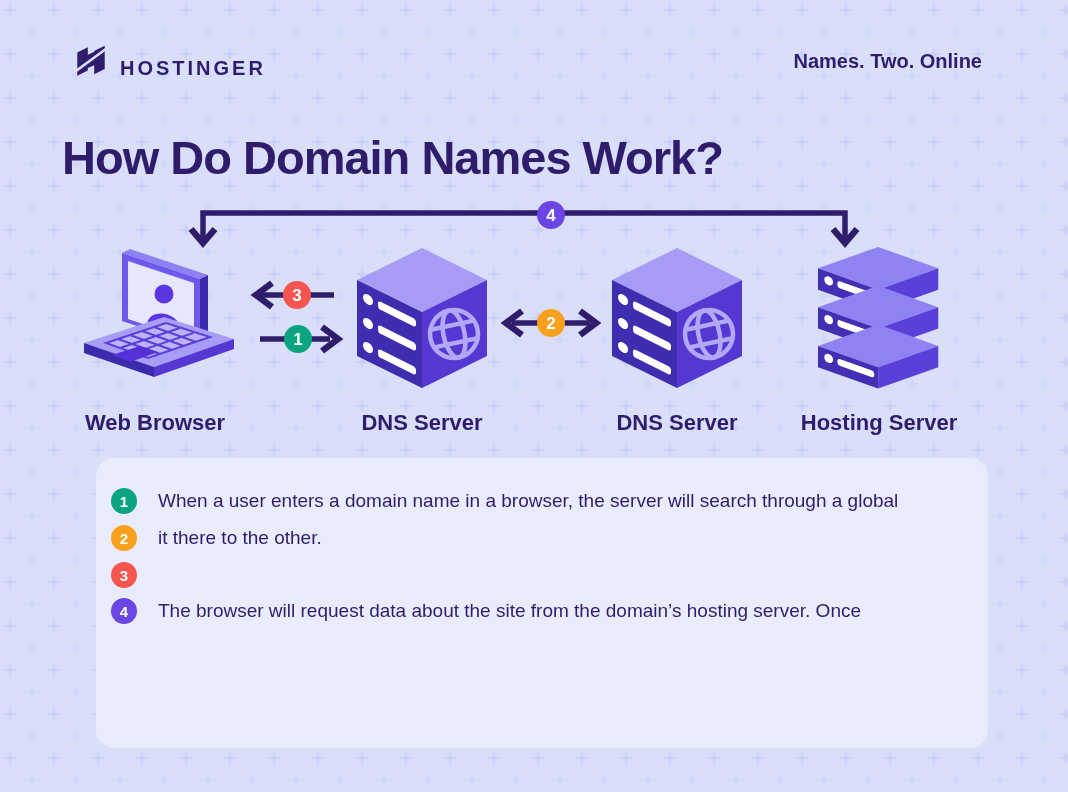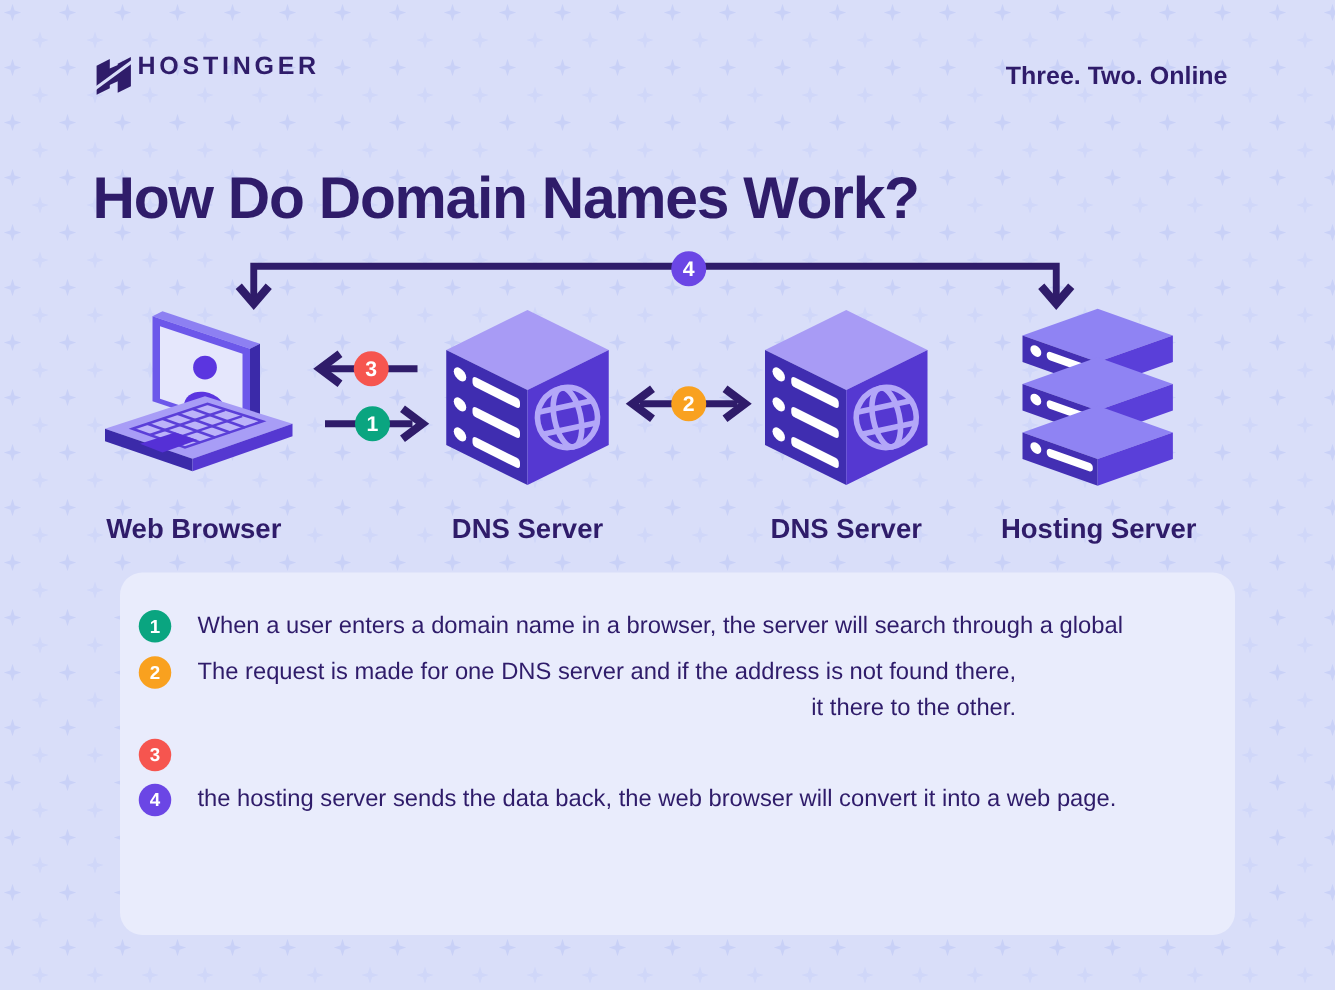--- a/index.html
+++ b/index.html
@@ -9,26 +9,26 @@
     font-family:"Liberation Sans", sans-serif;
     background:#d9def9;
     color:#2f1c6a;
     overflow:hidden;
   }
   .bg-pattern { position:absolute; top:0; left:0; z-index:0; }
   .layer { position:absolute; z-index:1; }
 
   
   .header { top:42px; left:72px; right:86px; display:flex; justify-content:space-between; align-items:center; }
-  .brand { display:flex; align-items:flex-start; gap:0; }
+  .brand { display:flex; align-items:flex-end; gap:10px; }
   .brand-word { font-size:20px; font-weight:700; letter-spacing:3px; color:#2f1c6a; }
   .tagline { font-size:20px; font-weight:700; color:#2f1c6a; }
 
   
-  .page-title { top:130px; left:74px; font-size:47px; font-weight:700; letter-spacing:-1px; color:#2f1c6a; }
+  .page-title { top:130px; left:62px; font-size:47px; font-weight:700; letter-spacing:-1px; color:#2f1c6a; }
 
   
   .diagram { top:195px; left:0; }
   .diagram text.node-label { font-size:22px; font-weight:700; fill:#2f1c6a; }
   .diagram text.badge-num { font-size:17px; font-weight:700; fill:#ffffff; }
 
   
   .panel {
     top:458px; left:96px; width:892px; height:290px;
     background:#e9ecfc; border-radius:18px;
@@ -61,21 +61,21 @@
 <div class="layer header">
   <div class="brand">
     <svg width="38" height="38" viewBox="0 0 36 36">
       <path d="M5 10 L15 5 V27 L5 32 Z" fill="#2f1c6a"></path>
       <path d="M21 8.5 L31 3.5 V25.5 L21 30.5 Z" fill="#2f1c6a"></path>
       <path d="M14 12.5 L22 9 V21.5 L14 25 Z" fill="#2f1c6a"></path>
       <line x1="1" y1="29.5" x2="35" y2="4.5" stroke="#d9def9" stroke-width="2.4"></line>
     </svg>
     <span class="brand-word">HOSTINGER</span>
   </div>
-  <div class="tagline">Three. Two. Online</div>
+  <div class="tagline">Names. Two. Online</div>
 </div>
 
 <h1 class="layer page-title">How Do Domain Names Work?</h1>
 
 <svg class="layer diagram" width="1068" height="260" viewBox="0 0 1068 260">
 
   <g stroke="#2f1c6a" fill="none">
     <path d="M203 44 V18 H845 V44" stroke-width="5.5"></path>
     <path d="M191 34 L203 48 L215 34" stroke-width="6.5"></path>
     <path d="M833 34 L845 48 L857 34" stroke-width="6.5"></path>
@@ -221,29 +221,28 @@
   <div class="step-row">
     <div class="step-badge" style="background-color: rgb(10, 165, 128);">1</div>
     <div class="step-text">
       <span class="line">When a user enters a domain name in a browser, the server will search through a global</span>
     </div>
   </div>
 
   <div class="step-row">
     <div class="step-badge" style="background-color: rgb(249, 161, 31);">2</div>
     <div class="step-text">
-      <span class="line">The request is made for one DNS server and if the address is not found there,</span>
       <span class="line">it there to the other.</span>
     </div>
   </div>
 
   <div class="step-row">
     <div class="step-badge" style="background-color: rgb(246, 85, 79);">3</div>
   </div>
 
   <div class="step-row">
     <div class="step-badge" style="background-color: rgb(107, 70, 229);">4</div>
     <div class="step-text">
-      <span class="line">the hosting server sends the data back, the web browser will convert it into a web page.</span>
+      <span class="line">The browser will request data about the site from the domain’s hosting server. Once</span>
     </div>
   </div>
 
 </div>
 
 </body></html>

